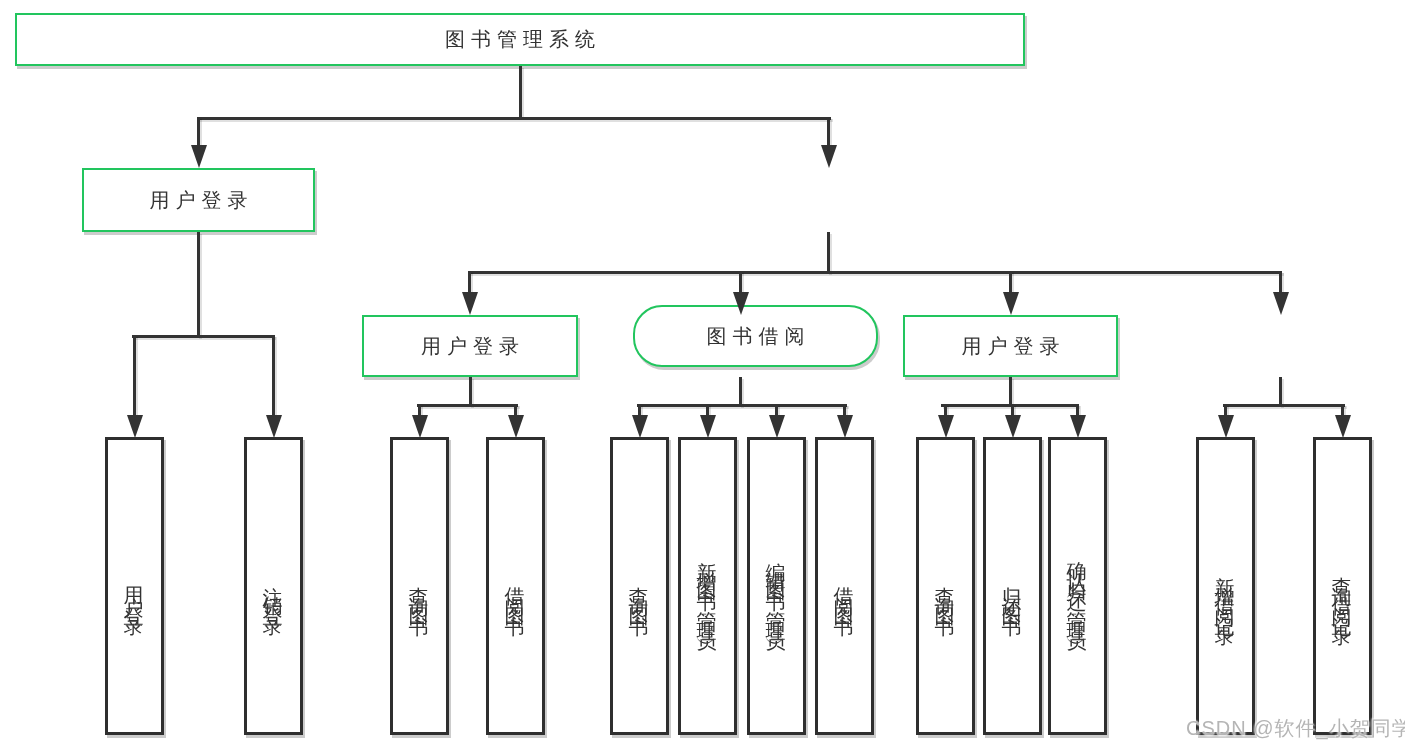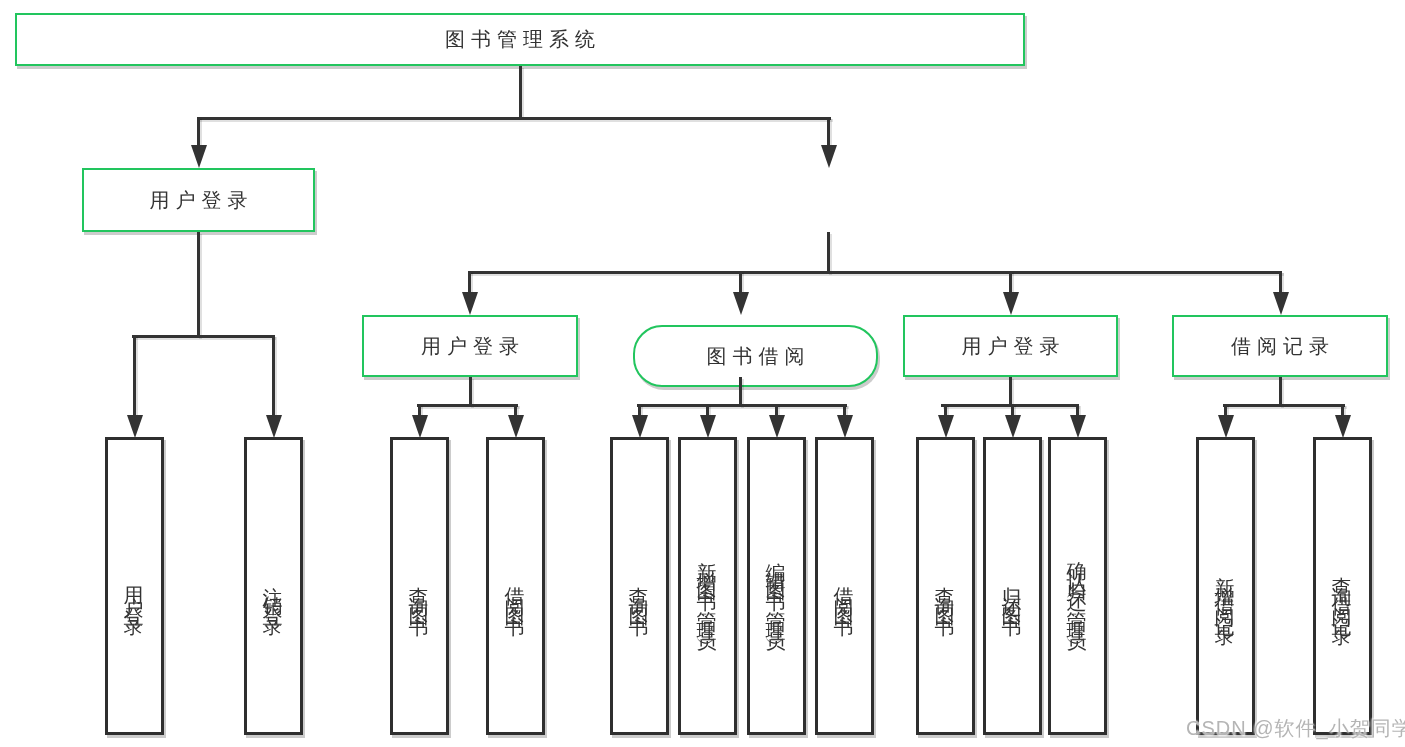--- a/index.html
+++ b/index.html
@@ -18,21 +18,21 @@
     position:absolute;box-sizing:border-box;background:#ffffff;top:437px;width:59px;height:298px;
     border:3px solid #2f2f2f;box-shadow:2px 3px 0 #cccccc;
     display:flex;align-items:center;justify-content:center;
   }
   .leaf>span{writing-mode:vertical-rl;font-size:20px;letter-spacing:10px;padding-top:10px;color:#333333;}
   
   #root     {left:15px;  top:13px;  width:1010px;height:53px;}
   #b-user   {left:82px;  top:168px; width:233px; height:64px;}
   #b-mgmt   {left:710px; top:168px; width:237px; height:64px;}
   #s-new    {left:362px; top:315px; width:216px; height:62px;}
-  #s-borrow {left:633px; top:325px; width:245px; height:62px;border-radius:29px;}
+  #s-borrow {left:633px; top:305px; width:245px; height:62px;border-radius:29px;}
   #s-current{left:903px; top:315px; width:215px; height:62px;}
   #s-record {left:1172px;top:315px; width:216px; height:62px;}
   #la1{left:105px;} #la2{left:244px;}
   #lb1{left:390px;} #lb2{left:486px;}
   #lc1{left:610px;} #lc2{left:678px;} #lc3{left:747px;} #lc4{left:815px;}
   #ld1{left:916px;} #ld2{left:983px;} #ld3{left:1048px;}
   #le1{left:1196px;}#le2{left:1313px;}
   
   .vl{position:absolute;width:3px;background:#333333;box-shadow:2px 2px 0 rgba(0,0,0,0.12);}
   .hl{position:absolute;height:3px;background:#333333;box-shadow:2px 2px 0 rgba(0,0,0,0.12);}
@@ -58,23 +58,20 @@
   </div>
 
   <div class="node" id="s-new">
     <span>用户登录</span>
   </div>
   <div class="node" id="s-borrow">
     <span>图书借阅</span>
   </div>
   <div class="node" id="s-current">
     <span>用户登录</span>
-  </div>
-  <div class="node" id="s-record">
-    <span>借阅记录</span>
   </div>
 
   <div class="leaf" id="la1">
     <span>用户登录</span>
   </div>
   <div class="leaf" id="la2">
     <span>注销登录</span>
   </div>
   <div class="leaf" id="lb1">
     <span>查询图书</span>

